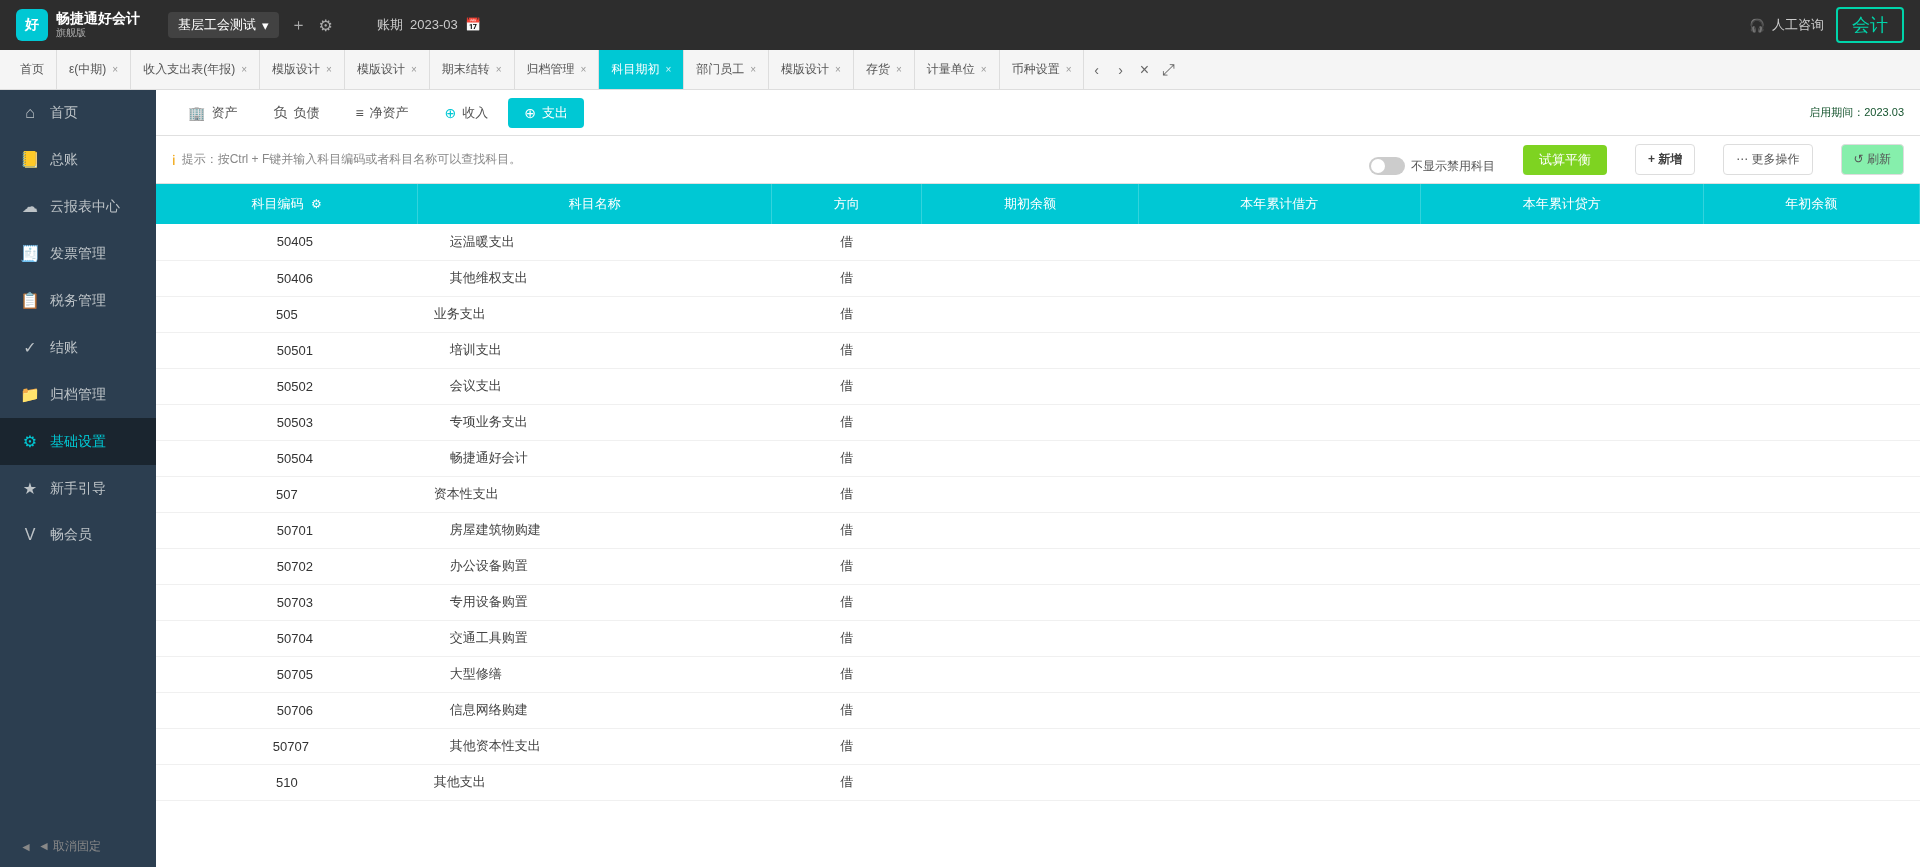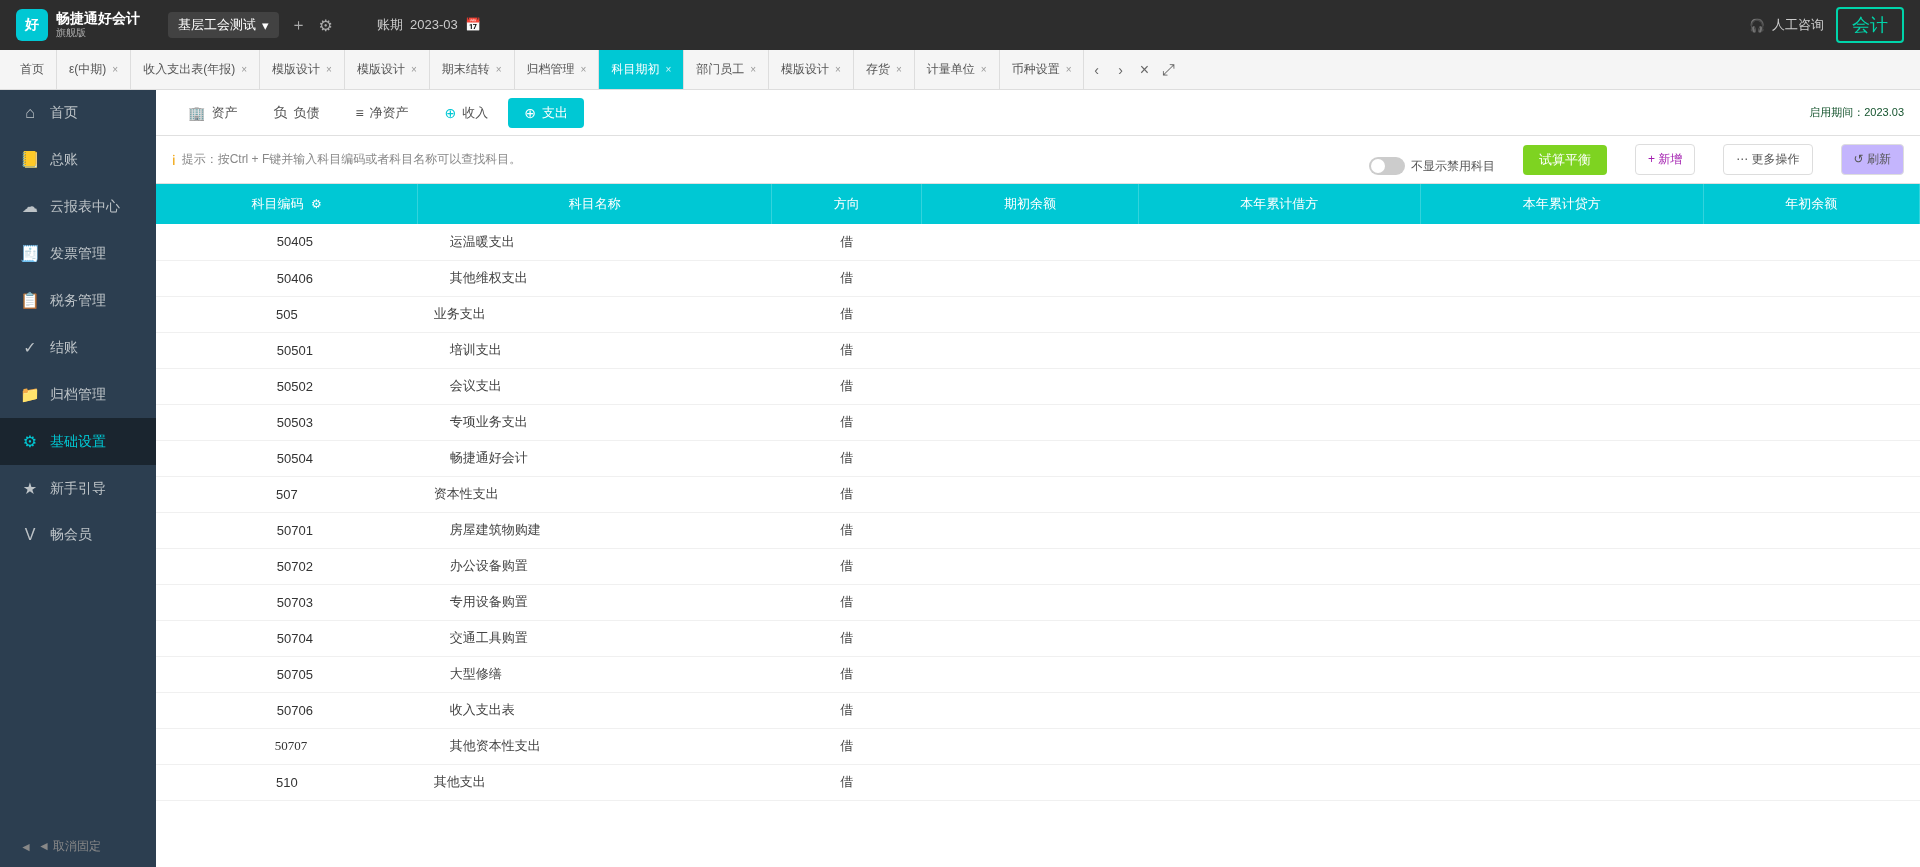--- a/index.html
+++ b/index.html
@@ -196,34 +196,34 @@
       font-size: 13px;
       cursor: pointer;
     }
     .btn-add {
       background: white;
       border: 1px solid #ddd;
       padding: 6px 12px;
       border-radius: 4px;
       font-size: 12px;
       cursor: pointer;
-      color: #a21caf;
-      display: flex; align-items: center; gap: 4px;
+      color: #404040;
+      display: flex; align-items: center; gap: 4px; font-weight: bold;
     }
     .btn-more {
       background: white;
       border: 1px solid #ddd;
       padding: 6px 12px;
       border-radius: 4px;
       font-size: 12px;
       cursor: pointer;
       color: #555;
     }
     .btn-refresh {
-      background: #c4b5fd;
+      background: #86efac;
       border: 1px solid #ddd;
       padding: 6px 12px;
       border-radius: 4px;
       font-size: 12px;
       cursor: pointer;
       color: #555;
     }
 
     
     .table-container {
@@ -580,29 +580,29 @@
       <td class="code-col" style="padding-left:32px;">50705</td>
       <td class="name-col" style="padding-left:32px;">大型修缮</td>
       <td>借</td>
       <td></td>
       <td></td>
       <td></td>
       <td></td>
     </tr>
             <tr>
       <td class="code-col" style="padding-left:32px;">50706</td>
-      <td class="name-col" style="padding-left:32px;">收入支出表</td>
-      <td>借</td>
-      <td></td>
-      <td></td>
-      <td></td>
-      <td></td>
-    </tr>
-            <tr>
-      <td class="code-col" style="padding-left:24px;font-family:Liberation Serif, serif;">50707</td>
+      <td class="name-col" style="padding-left:32px;">信息网络购建</td>
+      <td>借</td>
+      <td></td>
+      <td></td>
+      <td></td>
+      <td></td>
+    </tr>
+            <tr>
+      <td class="code-col" style="padding-left:24px;">50707</td>
       <td class="name-col" style="padding-left:32px;">其他资本性支出</td>
       <td>借</td>
       <td></td>
       <td></td>
       <td></td>
       <td></td>
     </tr>
             <tr class="parent-row">
       <td class="code-col" style="">510</td>
       <td class="name-col" style="padding-left:16px;">其他支出</td>

